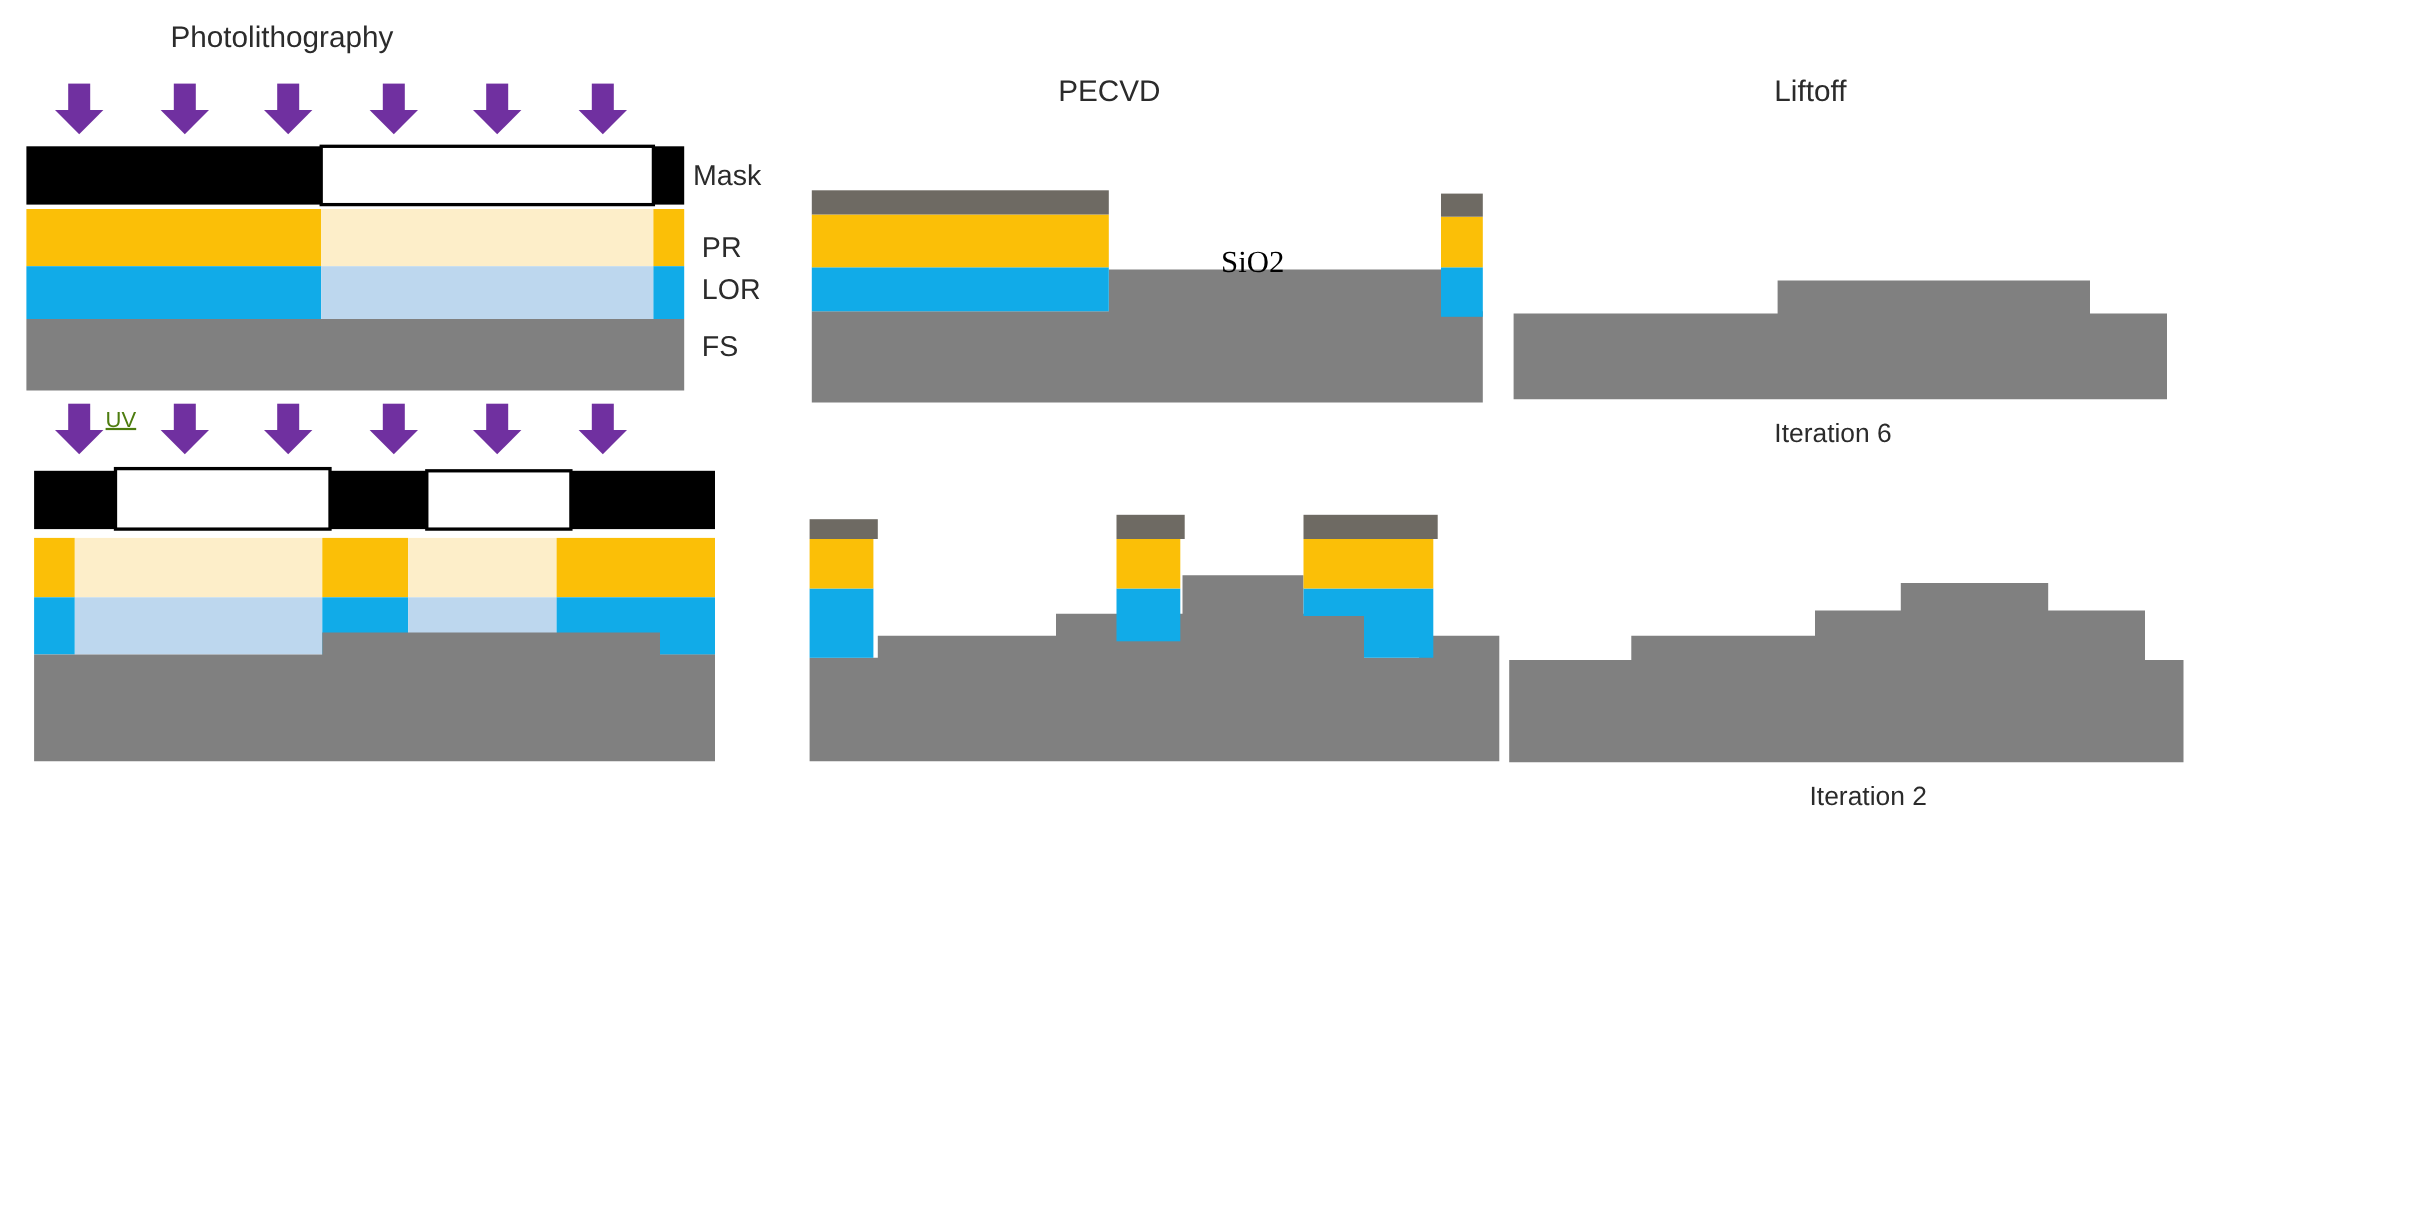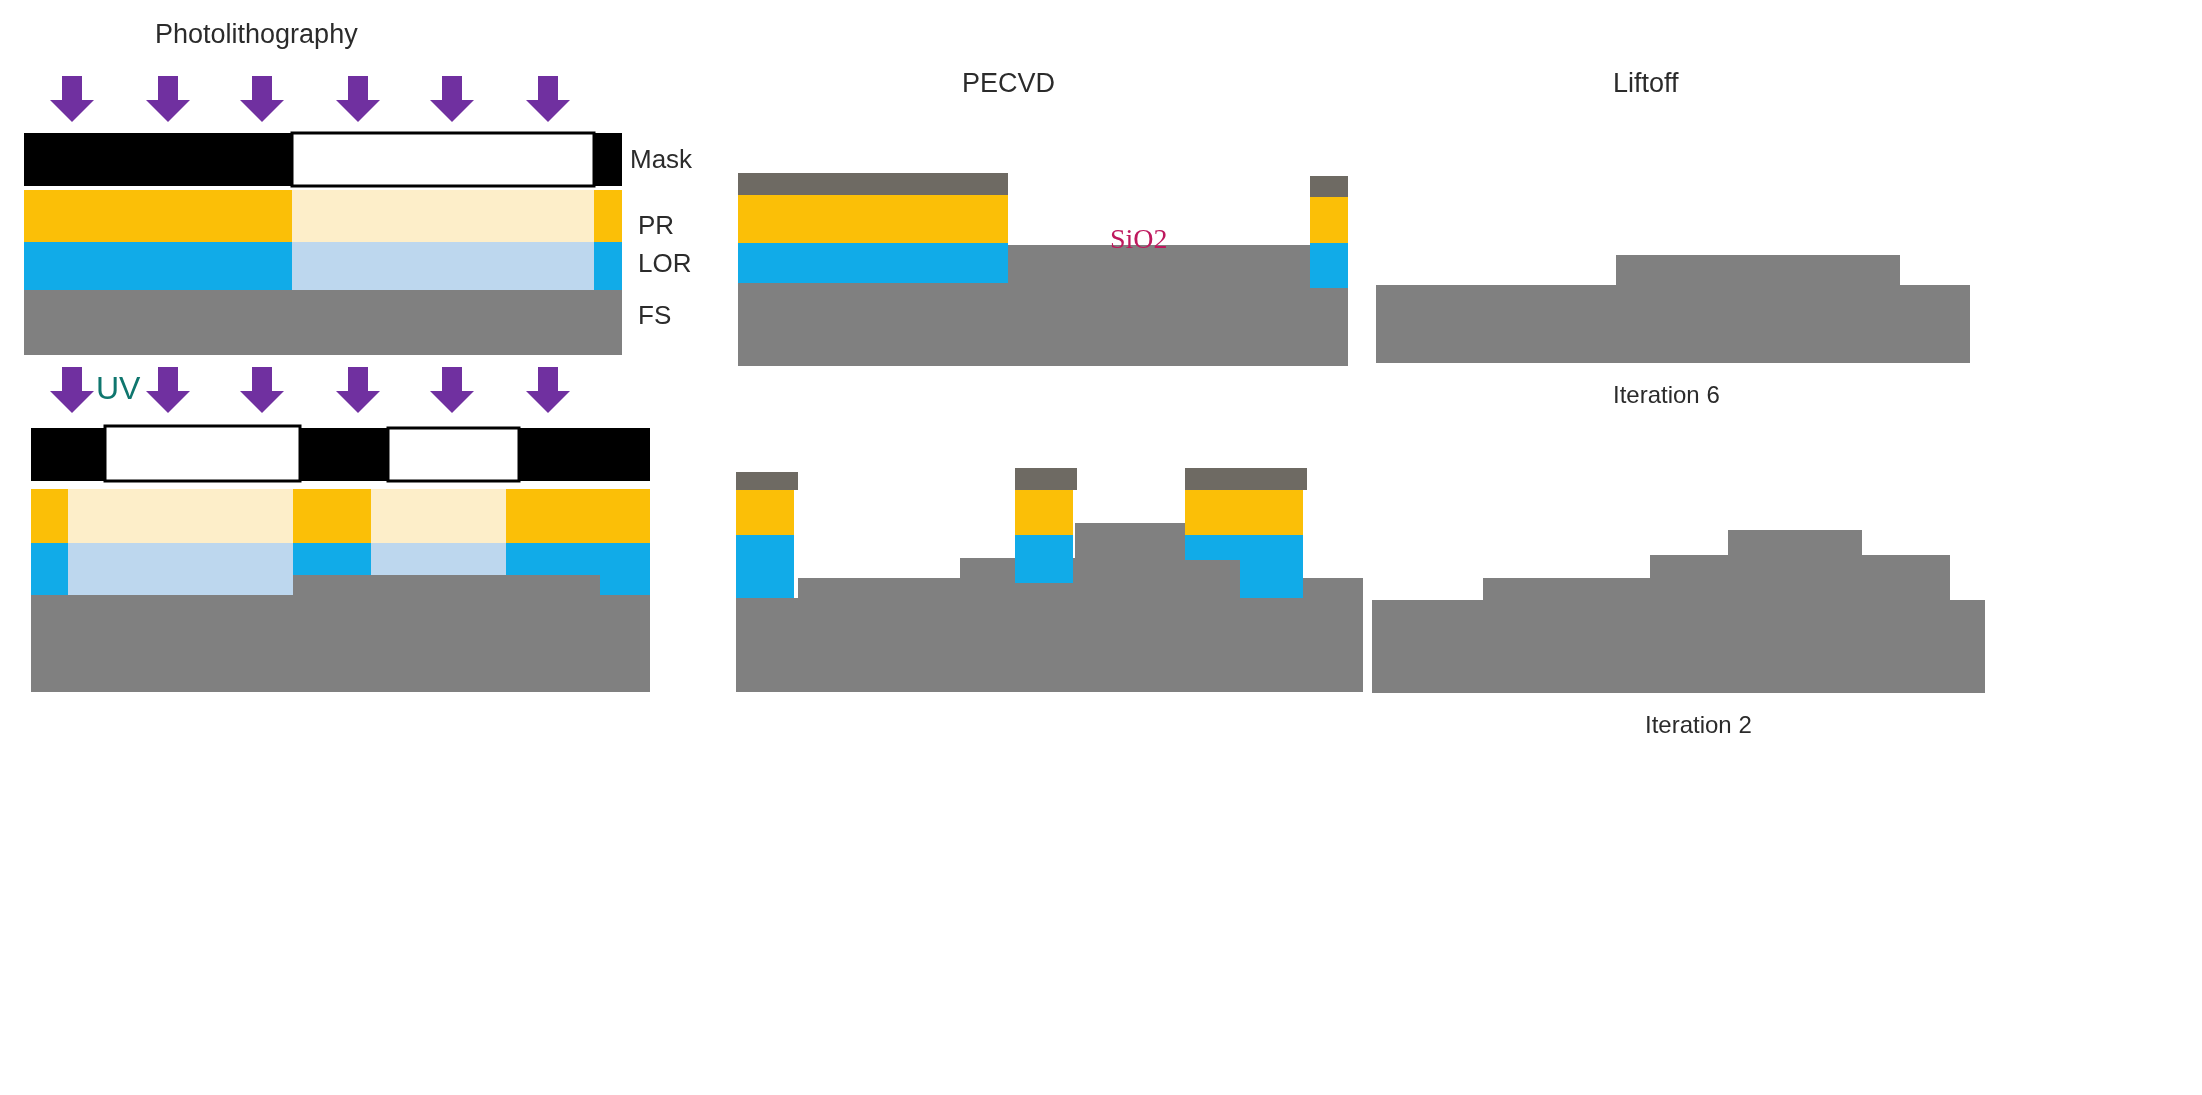--- a/index.html
+++ b/index.html
@@ -35,26 +35,27 @@
     font-size: 26px;
     font-weight: 400;
   }
   .iter-label {
     font-size: 24px;
     font-weight: 400;
   }
   .sio2-label {
     font-size: 28px;
     font-family: "Liberation Serif", serif;
-    color: #be185d;
+    color: #000000;
   }
   .uv-label {
-    font-size: 32px;
-    font-weight: 400;
-    color: #0f766e;
+    font-size: 20px;
+    font-weight: 400;
+    color: #4d7c0f;
+    text-decoration: underline;
   }
   svg.diagram {
     position: absolute;
     left: 0;
     top: 0;
     width: 2202px;
     height: 1095px;
     display: block;
   }
 </style>

